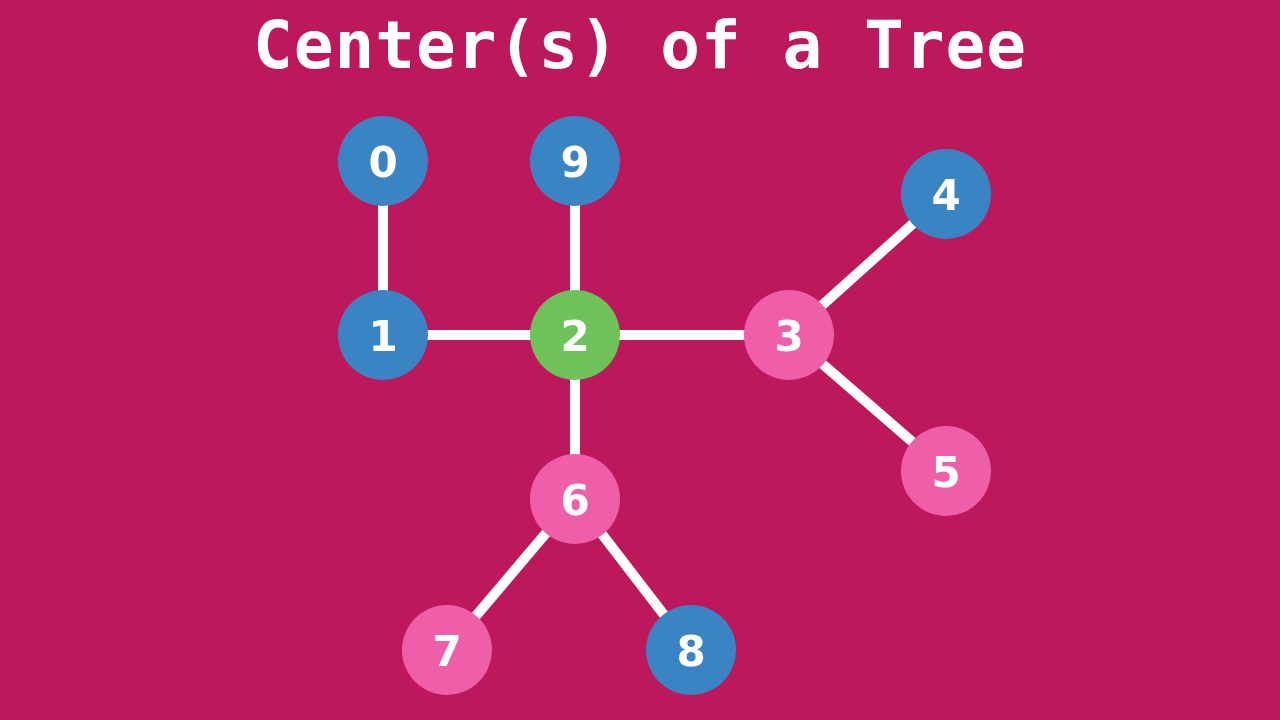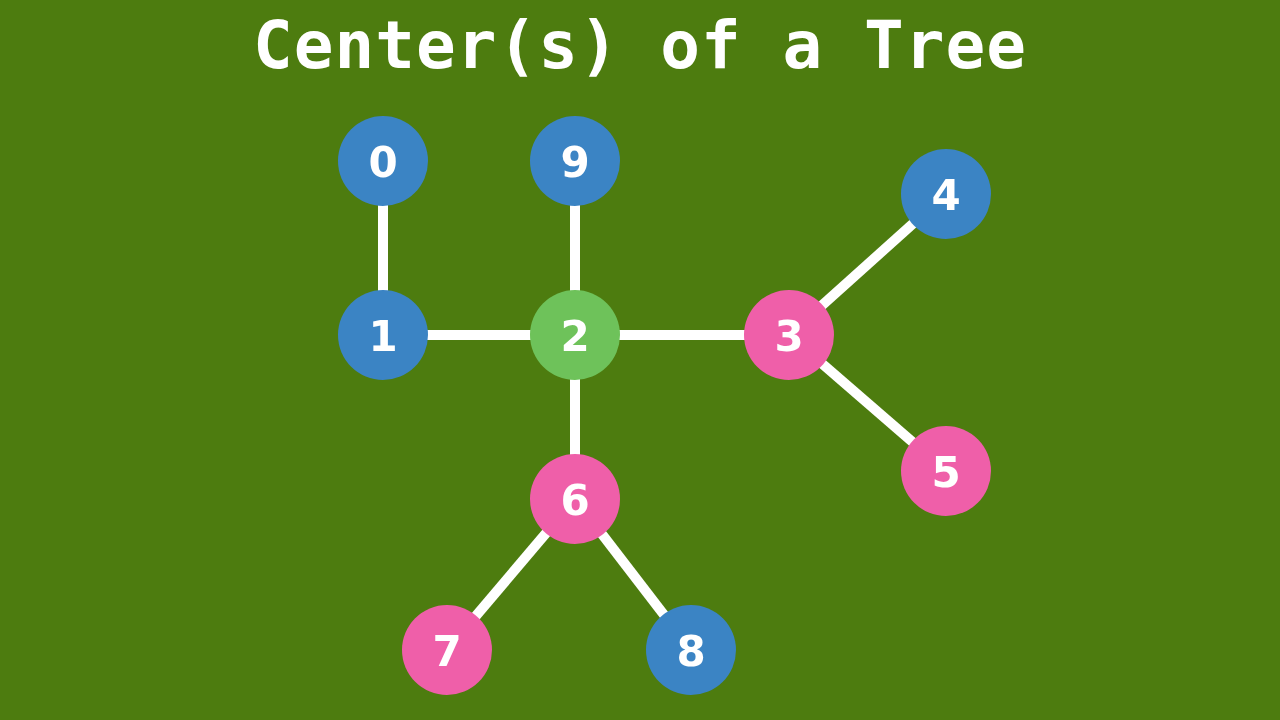--- a/index.html
+++ b/index.html
@@ -5,21 +5,21 @@
 <style>
   html, body {
     margin: 0;
     padding: 0;
     background: #000000;
   }
   #stage {
     position: relative;
     width: 1280px;
     height: 720px;
-    background: #4d7c0f;
+    background: #be185d;
     overflow: hidden;
     font-family: "DejaVu Sans", sans-serif;
   }
   #title {
     position: absolute;
     top: 0;
     left: 0;
     width: 1280px;
     height: 92px;
     line-height: 92px;

